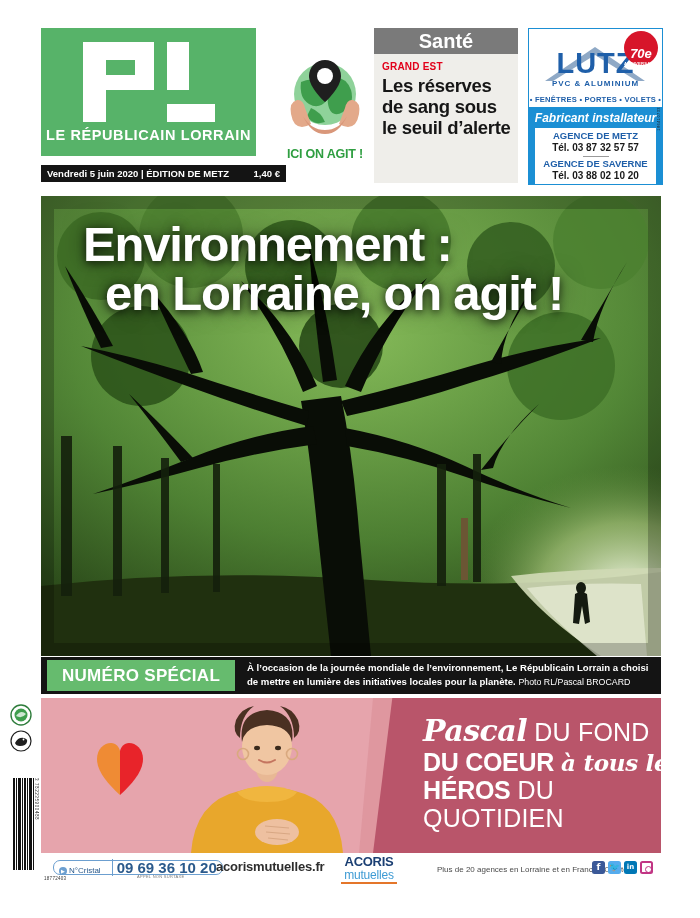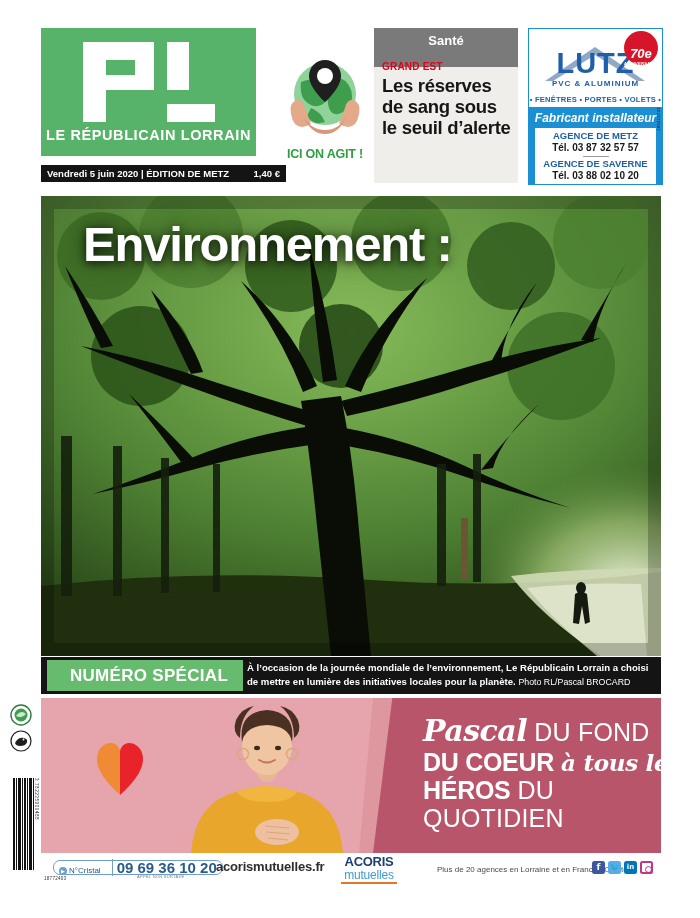--- a/index.html
+++ b/index.html
@@ -109,24 +109,24 @@
 
   
   .sante-box {
     position: absolute;
     left: 374px; top: 28px;
     width: 144px; height: 155px;
     background: #efeeea;
   }
   .sante-head {
     position: absolute; left: 0; top: 0;
-    width: 144px; height: 39px;
+    width: 144px; height: 26px;
     background: #7a7a7a;
     color: #ffffff;
-    font-size: 13px;
+    font-size: 20px;
     font-weight: bold;
     text-align: center;
     line-height: 26px;
   }
   .sante-kicker {
     position: absolute; left: 8px; top: 33px;
     color: #e2001a;
     font-size: 10px;
     font-weight: bold;
     letter-spacing: 0.2px;
@@ -270,21 +270,20 @@
     background: #141414;
   }
   .cap-tag {
     position: absolute; left: 6px; top: 3px;
     width: 188px; height: 31px;
     background: #66bb6e;
     color: #ffffff;
     font-size: 17px; font-weight: bold;
     text-align: center; line-height: 31px;
     letter-spacing: 0.3px;
-    padding-left: 8px;
   }
   .cap-text {
     position: absolute; left: 206px; top: 4px; right: 5px;
     color: #ffffff;
     font-size: 9.6px;
     font-weight: bold;
     line-height: 1.45;
   }
   .cap-credit { font-weight: normal; font-size: 8.8px; }
 
@@ -617,20 +616,21 @@
       <g fill="#141a10">
         <ellipse cx="540" cy="392" rx="5" ry="6"></ellipse>
         <path d="M534 398 q6 -4 12 0 l3 28 -5 2 -3 -18 -3 18 -6 -1 Z"></path>
       </g>
 
       <rect width="620" height="460" fill="none" stroke="#000" stroke-width="26" opacity="0.22"></rect>
     </svg>
 
     <div class="hero-head">
       <span class="l1">Environnement :</span>
+      <span class="l2">en Lorraine, on agit !</span>
     </div>
   </div>
 
   <div class="capstrip">
     <div class="cap-tag">NUMÉRO SPÉCIAL</div>
     <div class="cap-text">
       <span>À l’occasion de la journée mondiale de l’environnement, Le Républicain Lorrain a choisi de mettre en lumière des initiatives locales pour la planète.</span>
       <span class="cap-credit">Photo RL/Pascal BROCARD</span>
     </div>
   </div>

